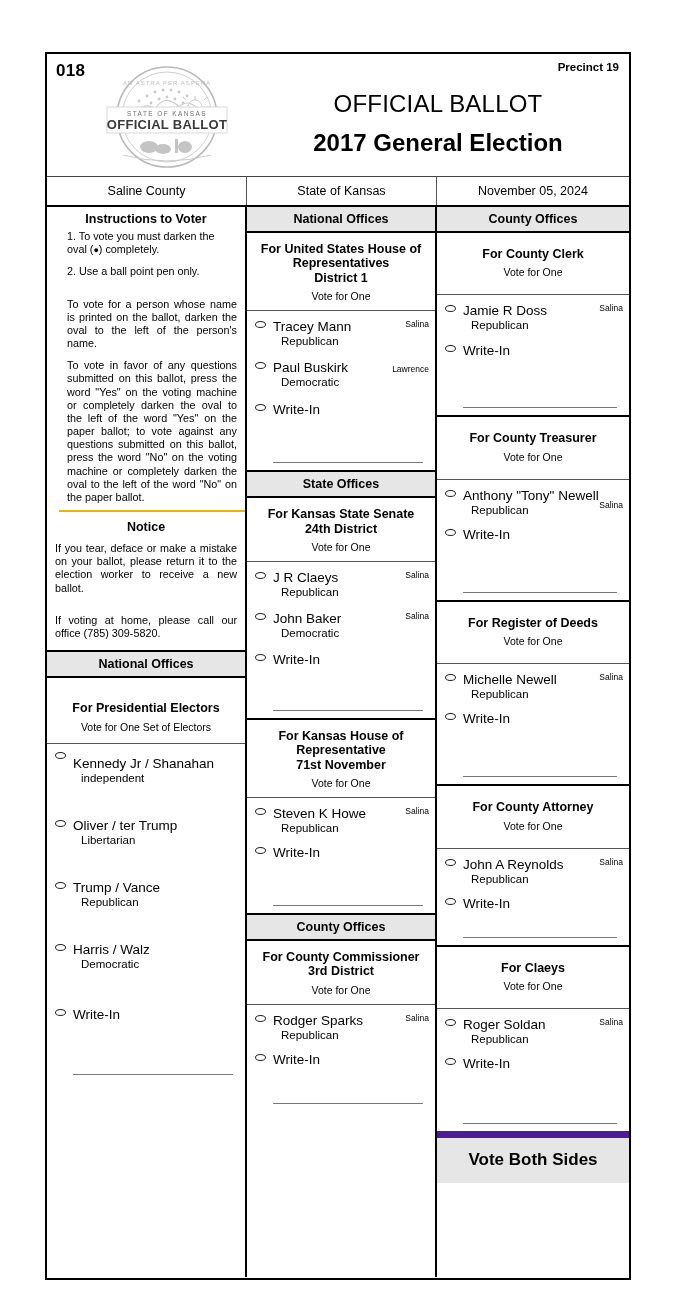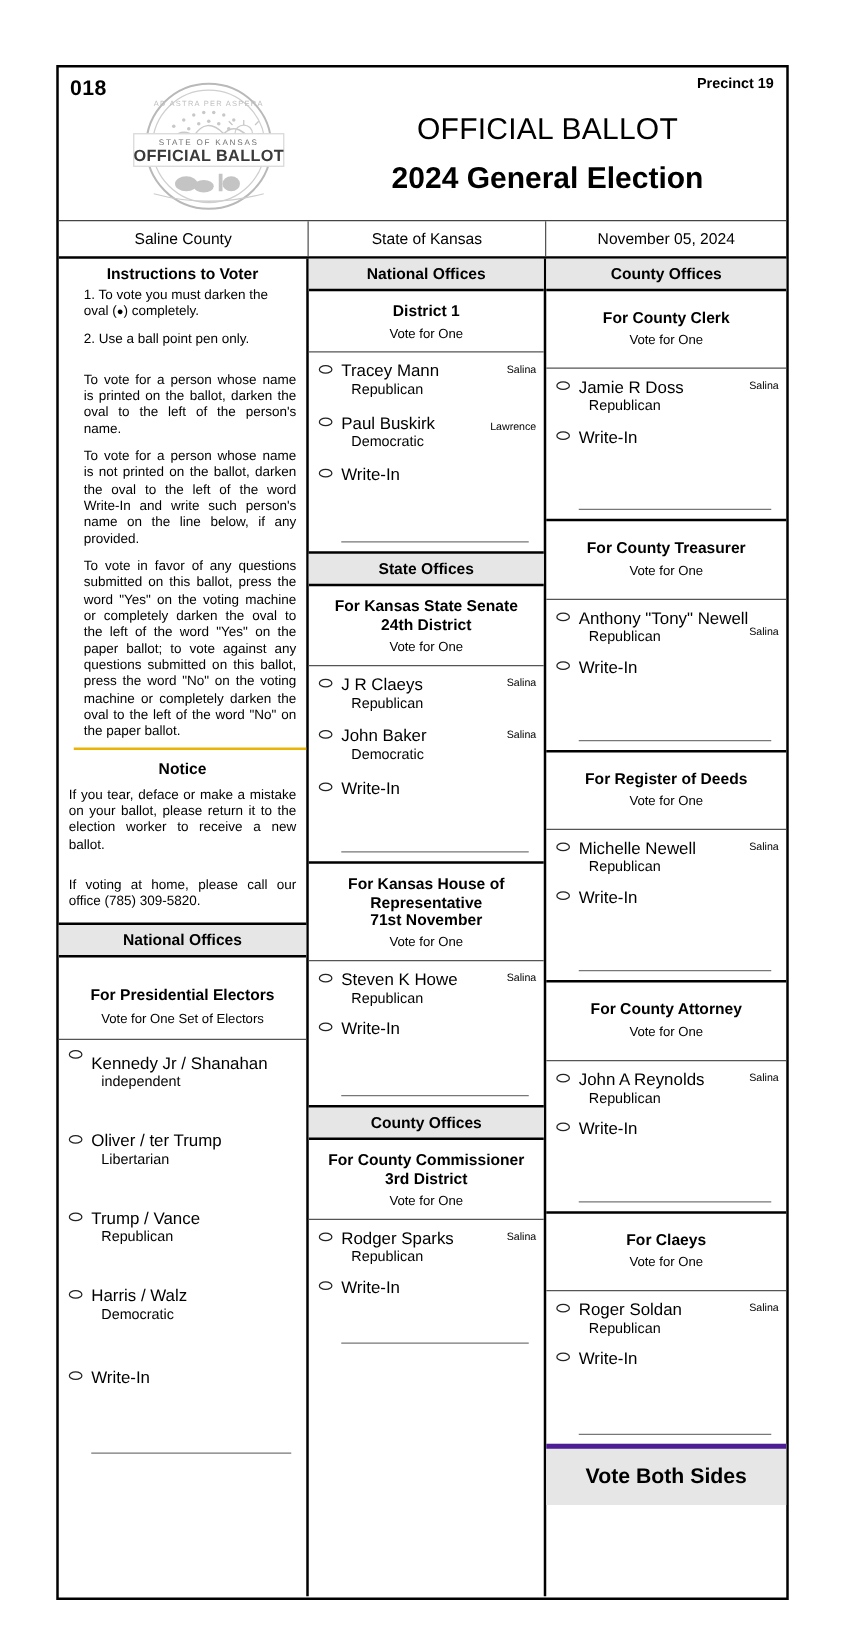--- a/index.html
+++ b/index.html
@@ -231,21 +231,21 @@
     font-size: 10.8px;
     line-height: 1.22;
     text-align: justify;
     margin: 0 0 9px;
   }
   .p-just.last, .p-left.last { margin-bottom: 0; }
   .dot { font-size: 9px; vertical-align: middle; }
 
   .vote-both {
     background: #e6e6e6;
-    border-top: 4px solid #4c1d95;
+    border-top: 7px solid #4c1d95;
     text-align: center;
     font-size: 17px;
     font-weight: bold;
     padding: 12px 0 13px;
     box-sizing: border-box;
   }
 
   .spacer-sm { height: 10px; }
   .pad-pres { padding: 9px 6px 10px; margin-top: 14px; }
 </style>
@@ -294,41 +294,40 @@
           <path d="M26 92 Q70 104 114 92" fill="none" stroke="#cccccc" stroke-width="1"></path>
           <rect x="10" y="44" width="120" height="26" fill="#ffffff" stroke="#d8d8d8" stroke-width="1"></rect>
           <text x="70" y="53" text-anchor="middle" font-family="Liberation Sans, sans-serif" font-size="6.5" fill="#707070" letter-spacing="1.4">STATE OF KANSAS</text>
           <text x="70" y="66" text-anchor="middle" font-family="Liberation Sans, sans-serif" font-size="13" font-weight="bold" fill="#3a3a3a" letter-spacing="0.3">OFFICIAL BALLOT</text>
         </svg>
       </div>
     </div>
     <div class="header-right">
       <div class="precinct-label">Precinct 19</div>
       <div class="official-ballot-title">OFFICIAL BALLOT</div>
-      <div class="election-title">2024 General Election</div>
+      <div class="election-title">2017 General Election</div>
     </div>
   </div>
 
   <div class="juris-row">
     <div class="juris-cell c1">Saline County</div>
     <div class="juris-cell c2">State of Kansas</div>
     <div class="juris-cell c3">November 05, 2024</div>
   </div>
 
   <div class="columns">
 
     <div class="col col1">
 
       <div class="instr-title">Instructions to Voter</div>
       <div class="instr-body">
         <p class="p-left"><span>1. To vote you must darken the oval (</span><span class="dot">●</span><span>) completely.</span></p>
         <p class="p-left">2. Use a ball point pen only.</p>
         <div class="spacer-sm"></div>
         <p class="p-just">To vote for a person whose name is printed on the ballot, darken the oval to the left of the person's name.</p>
-        <p class="p-just">To vote for a person whose name is not printed on the ballot, darken the oval to the left of the word Write-In and write such person's name on the line below, if any provided.</p>
         <p class="p-just last">To vote in favor of any questions submitted on this ballot, press the word "Yes" on the voting machine or completely darken the oval to the left of the word "Yes" on the paper ballot; to vote against any questions submitted on this ballot, press the word "No" on the voting machine or completely darken the oval to the left of the word "No" on the paper ballot.</p>
       </div>
 
       <div class="notice-block">
         <div class="notice-title">Notice</div>
         <p class="p-just">If you tear, deface or make a mistake on your ballot, please return it to the election worker to receive a new ballot.</p>
         <div class="spacer-sm"></div>
         <p class="p-just last">If voting at home, please call our office (785) 309-5820.</p>
       </div>
 
@@ -366,20 +365,21 @@
         <div class="writein-line"></div>
       </div>
 
     </div>
 
     <div class="col col2">
 
       <div class="section-bar first">National Offices</div>
 
       <div class="contest-head">
+        <div class="contest-title">For United States House of Representatives</div>
         <div class="contest-sub">District 1</div>
         <div class="vote-for">Vote for One</div>
       </div>
       <div class="contest-body" style="height:161px">
         <div class="cand" style="padding-top:6px">
           <span class="oval" style="top:10px"></span>
           <span class="cand-name">Tracey Mann</span>
           <span class="cand-city" style="top:8px">Salina</span>
           <div class="cand-party">Republican</div>
         </div>
@@ -520,21 +520,21 @@
           <span class="oval" style="top:10px"></span>
           <span class="cand-name">Write-In</span>
         </div>
         <div class="writein-line"></div>
       </div>
 
       <div class="contest-head" style="padding:14px 6px 16px">
         <div class="contest-title">For County Attorney</div>
         <div class="vote-for">Vote for One</div>
       </div>
-      <div class="contest-body" style="height:122px">
+      <div class="contest-body" style="height:98px">
         <div class="cand" style="padding-top:6px">
           <span class="oval" style="top:10px"></span>
           <span class="cand-name">John A Reynolds</span>
           <span class="cand-city" style="top:8px">Salina</span>
           <div class="cand-party">Republican</div>
         </div>
         <div class="cand" style="padding-top:6px">
           <span class="oval" style="top:10px"></span>
           <span class="cand-name">Write-In</span>
         </div>

